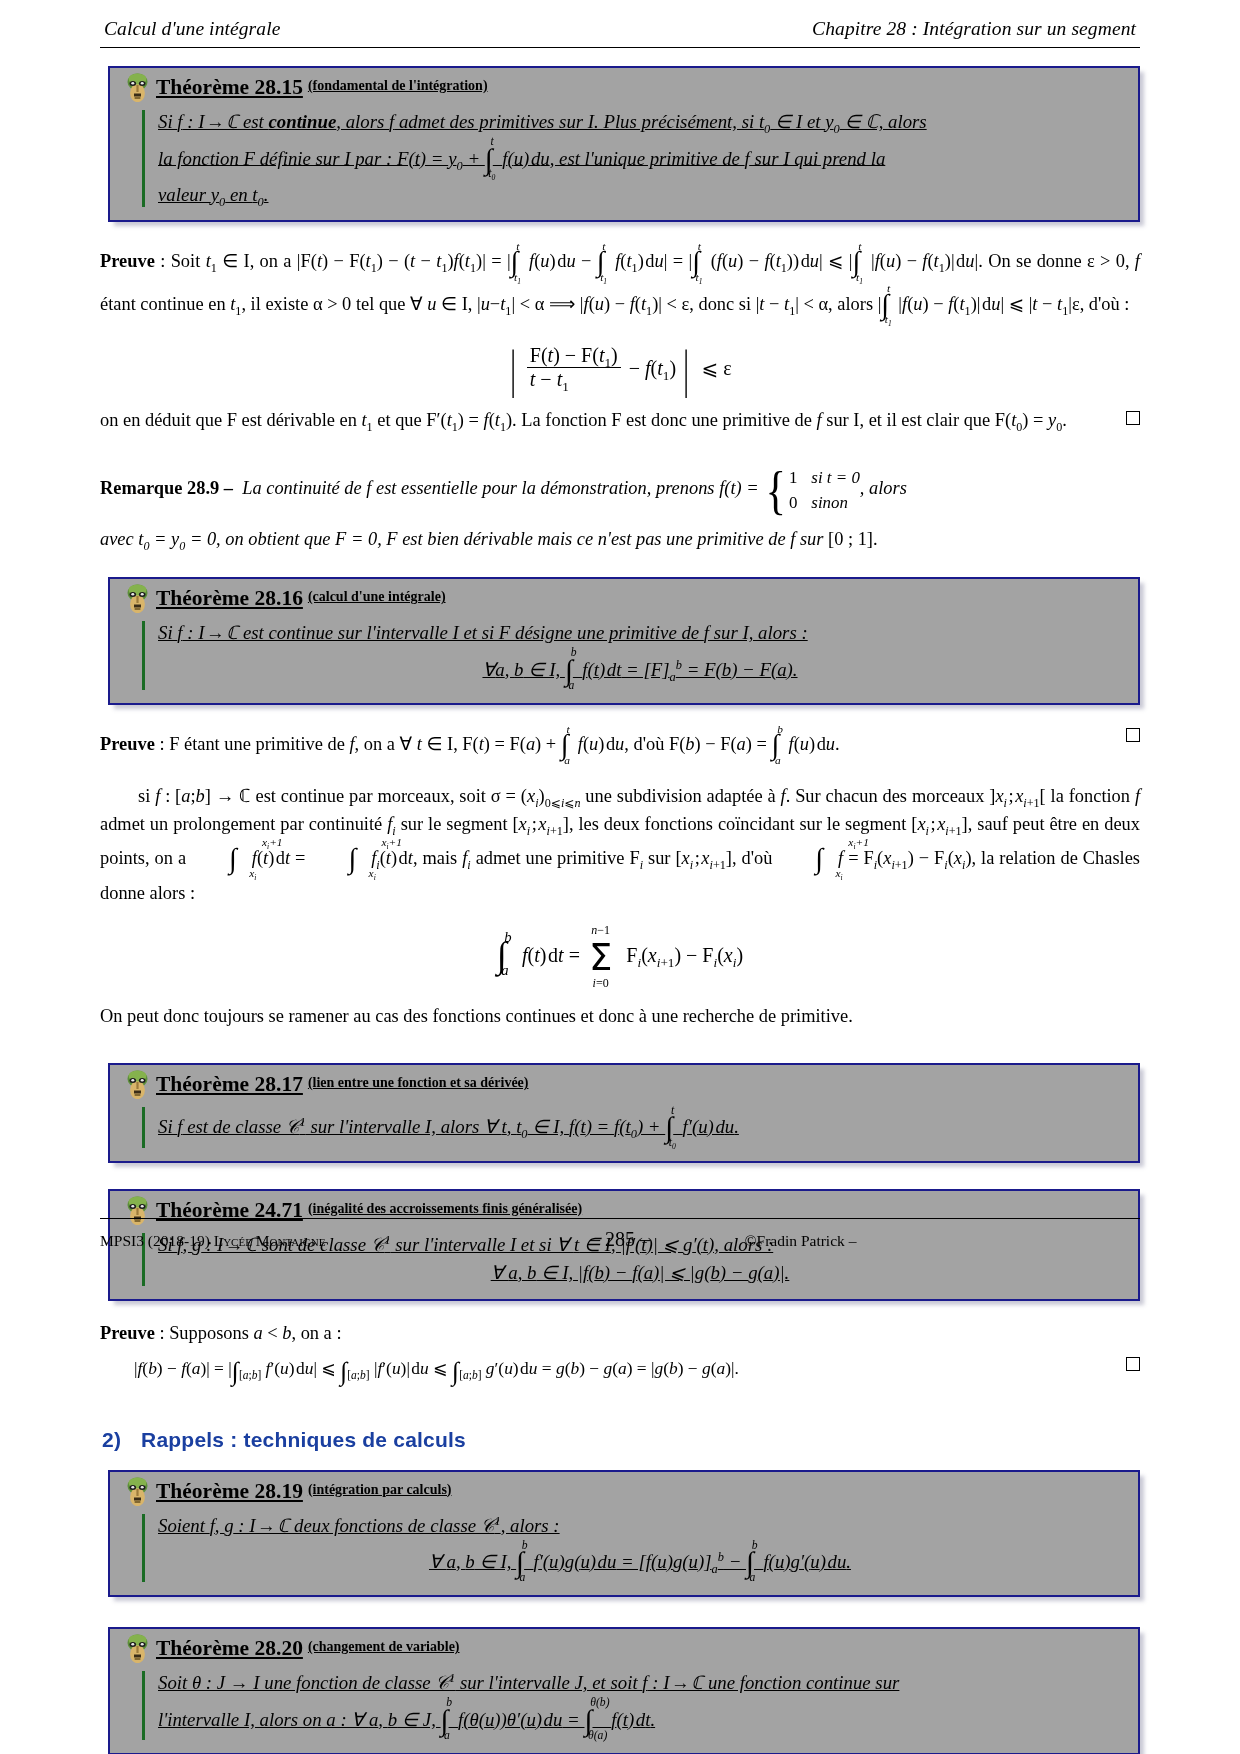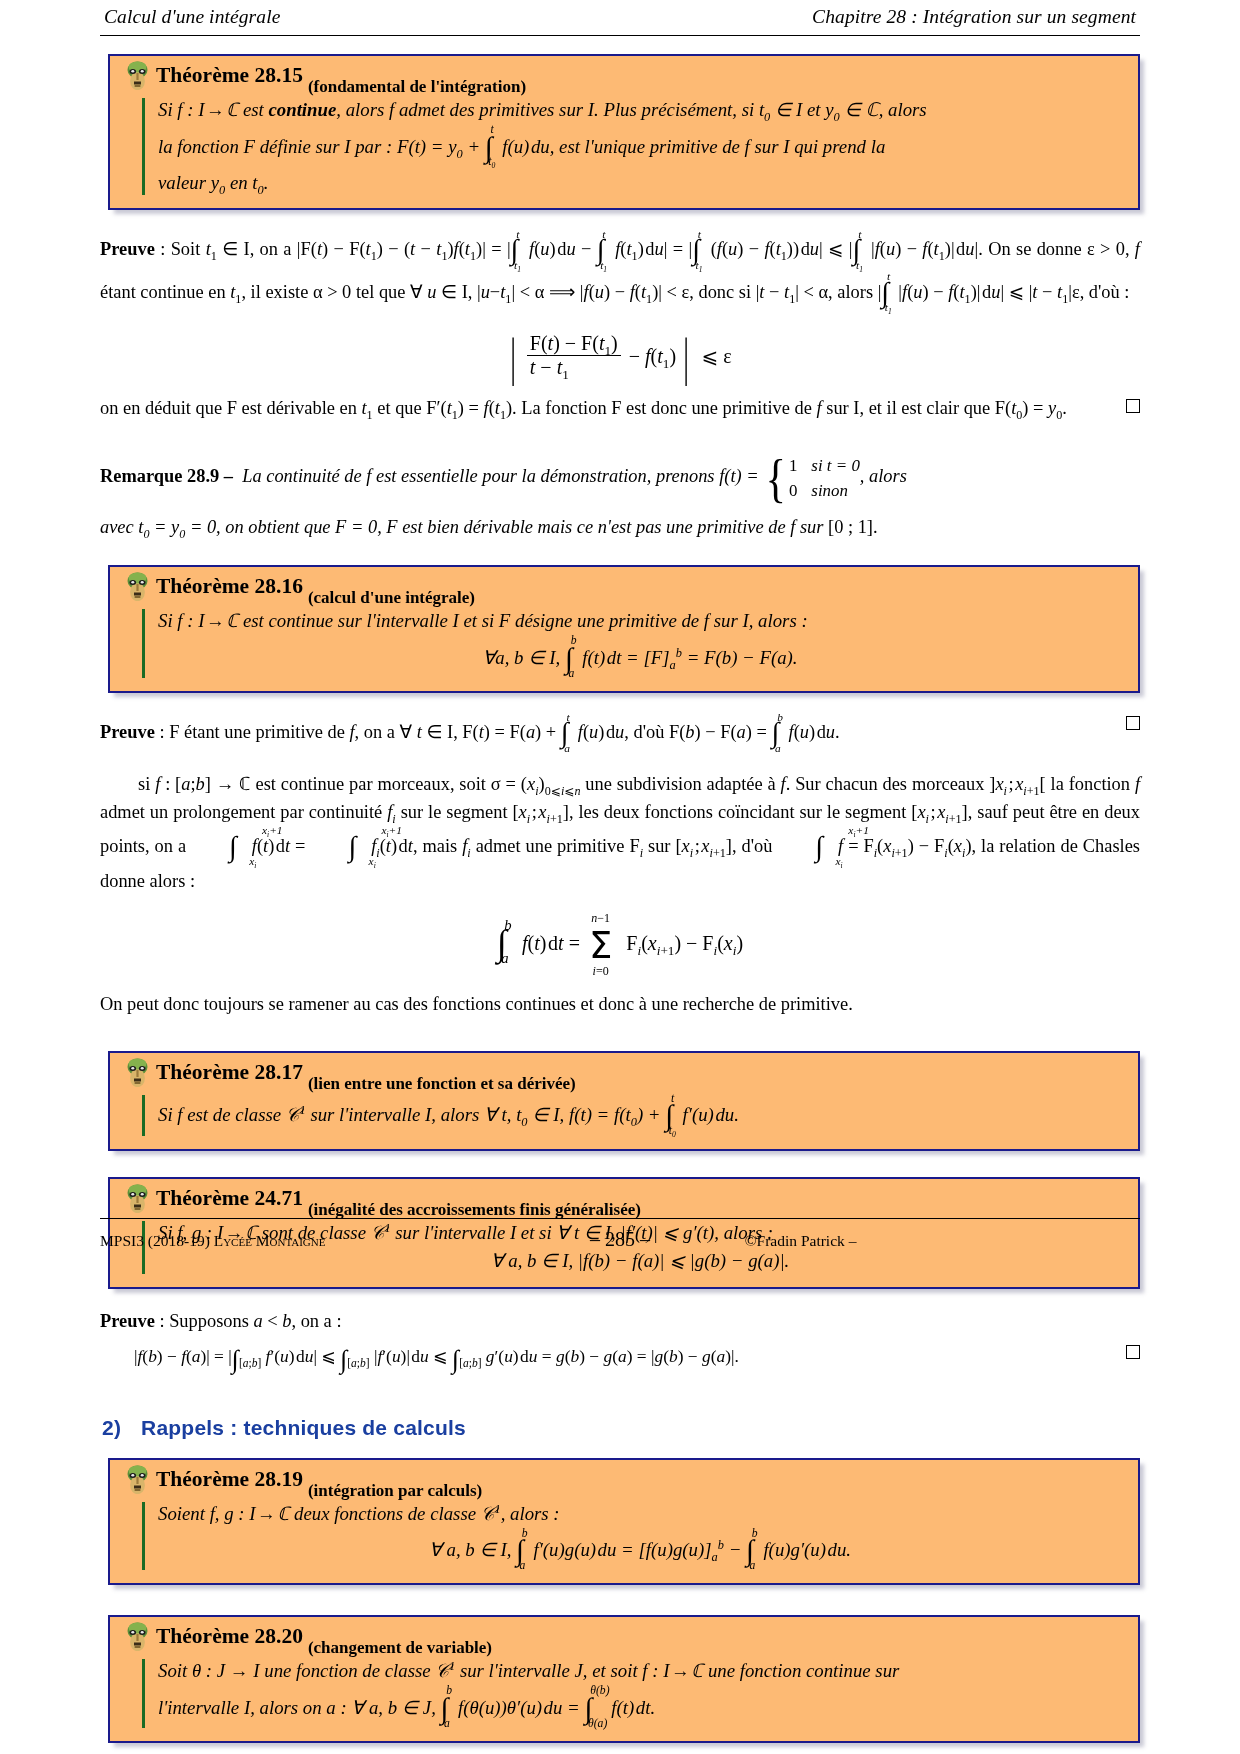--- a/index.html
+++ b/index.html
@@ -5,21 +5,21 @@
   * { box-sizing: border-box; }
   html, body { margin:0; padding:0; }
   body {
     width:1240px; height:1754px;
     background:#ffffff;
     font-family:"Liberation Serif", serif;
     color:#000;
     position:relative;
     overflow:hidden;
   }
-  .page { position:absolute; left:0; top:0; width:1240px; height:1295px; padding:6px 100px 0 100px; }
+  .page { position:absolute; left:0; top:0; width:1240px; height:1295px; padding:18px 100px 0 100px; }
 
   
   .runhead { display:flex; justify-content:space-between; align-items:baseline;
              font-style:italic; font-size:19.5px; letter-spacing:.1px; padding:0 4px 7px 4px; }
   .rule { border-bottom:1.6px solid #000; margin-bottom:18px; }
 
   
   .para { font-size:18.4px; line-height:1.48; text-align:justify; margin:11px 0; }
   .para.tight { margin:6px 0; }
   i, .it { font-style:italic; }
@@ -32,28 +32,29 @@
   .intg { font-size:1.5em; vertical-align:-.22em; font-style:italic; font-family:"Liberation Serif", serif; }
   .intlim { display:inline-block; vertical-align:-.22em; position:relative; font-size:1.0em; }
   .intlim .big { font-size:1.55em; font-style:italic; }
   .intlim .hi { position:absolute; top:-.30em; left:72%; font-size:.62em; font-style:italic; white-space:nowrap;}
   .intlim .lo { position:absolute; bottom:-.20em; left:44%; font-size:.62em; font-style:italic; white-space:nowrap;}
 
   
   .thmbox {
     position:relative;
     border:2.4px solid #1a1a8c;
-    background:#fdba74;
+    background:#a3a3a3;
     margin:17px 0 19px 8px;
     padding:7px 16px 11px 14px;
     box-shadow:5px 5px 4px -1px rgba(120,120,150,.40);
+    text-decoration:underline;
   }
   .thmhead { display:flex; align-items:flex-start; gap:5px; font-size:20.5px; line-height:1.15; }
   .thmhead .ttl { font-weight:bold; font-size:21.5px; }
-  .thmhead .sub { font-weight:bold; font-size:17px; position:relative; top:14px; }
+  .thmhead .sub { font-weight:bold; font-size:14px; position:relative; top:3px; }
   .thmbody { position:relative; margin:4px 0 0 18px; padding-left:16px; font-style:italic; font-size:18.8px; line-height:1.52; }
   .thmbody:before {
     content:""; position:absolute; left:0; top:2px; bottom:2px; width:2.6px; background:#1a6b24;
   }
   .ctr { text-align:center; display:block; }
 
   
   .mask { width:27px; height:29px; flex:0 0 27px; position:relative; top:-2px; }
 
   

